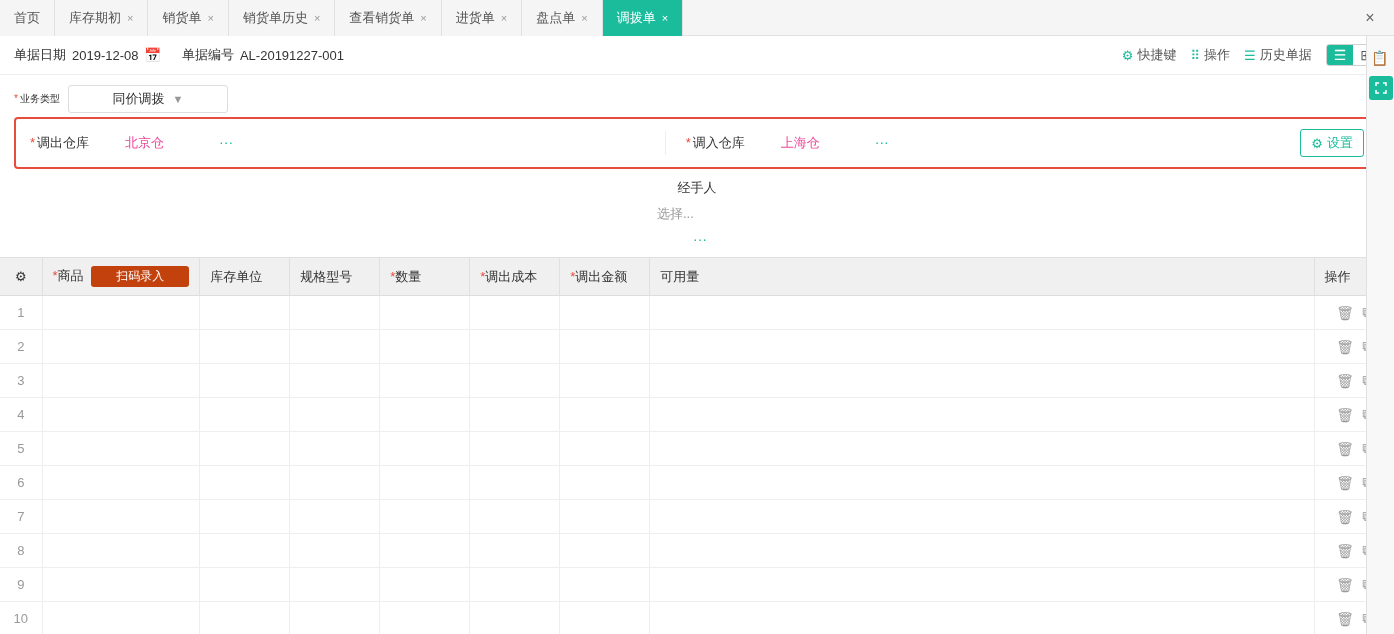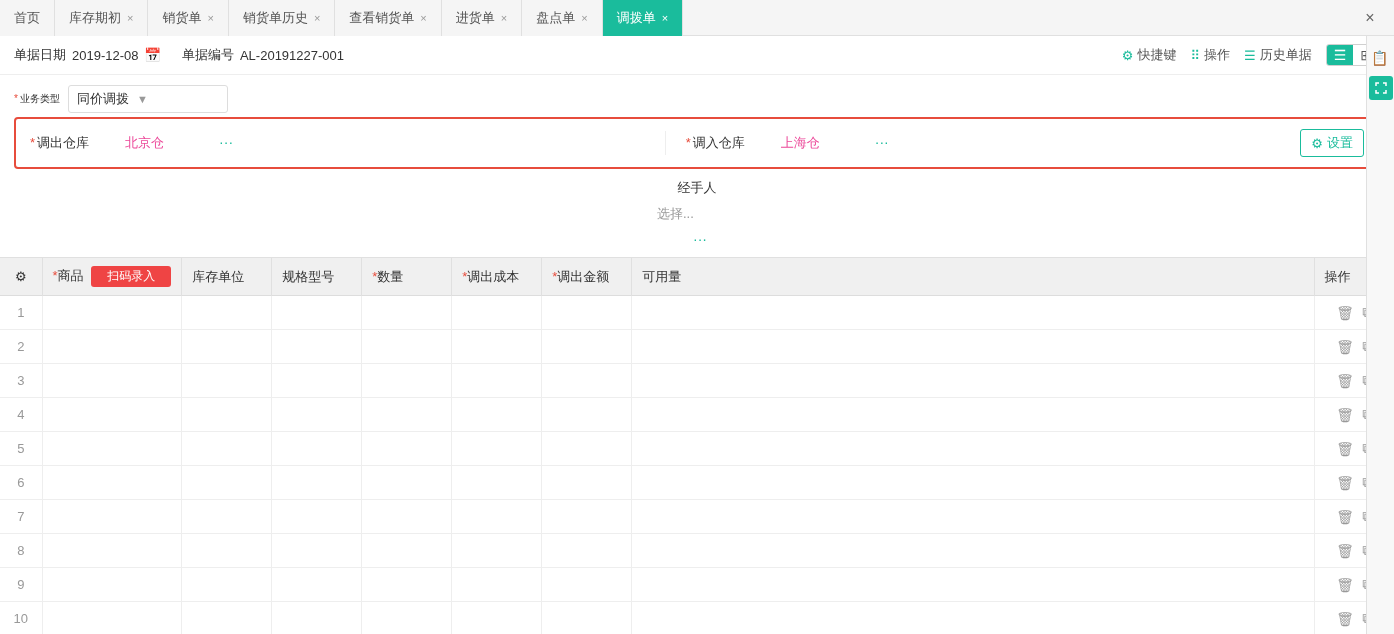--- a/index.html
+++ b/index.html
@@ -126,21 +126,21 @@
     .required-star { color: #e74c3c; margin-right: 2px; }
     .form-select {
       display: flex;
       align-items: center;
       border: 1px solid #ddd;
       border-radius: 3px;
       padding: 4px 8px;
       min-width: 160px;
       background: #fff;
       cursor: pointer;
-      justify-content: flex-start;
+      justify-content: center;
       font-size: 13px;
       color: #333;
     }
     .form-select .chevron { color: #999; font-size: 11px; margin-left: 8px; }
     .three-dots { color: #1abc9c; cursor: pointer; font-size: 14px; margin-left: 6px; }
 
     
     .red-border-section {
       border: 2px solid #e74c3c;
       border-radius: 4px;
@@ -254,25 +254,25 @@
       color: #999;
       font-size: 14px;
     }
 
     
     .gear-col {
       width: 40px;
       text-align: center;
     }
     .scan-btn {
-      background: #ef4444;
+      background: #c2410c;
       color: #fff;
       border: none;
       border-radius: 3px;
-      padding: 2px 16px;
+      padding: 2px 25px;
       font-size: 12px;
       cursor: pointer;
       margin-left: 4px;
     }
 
     
     .right-panel {
       position: fixed;
       right: 0;
       top: 36px;

